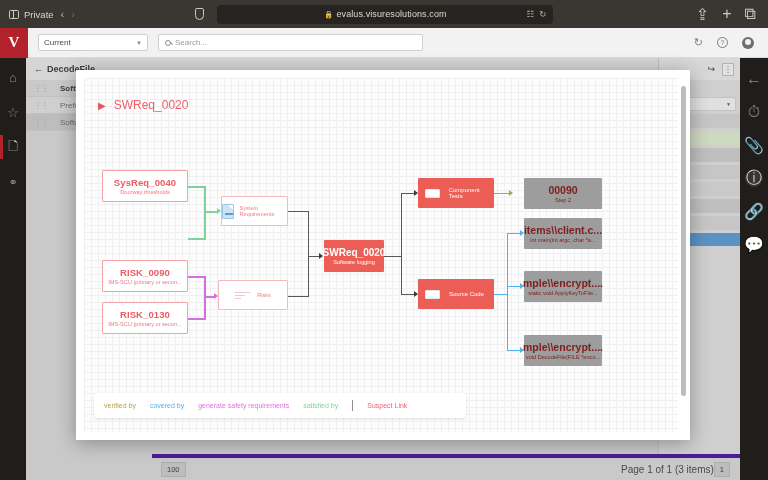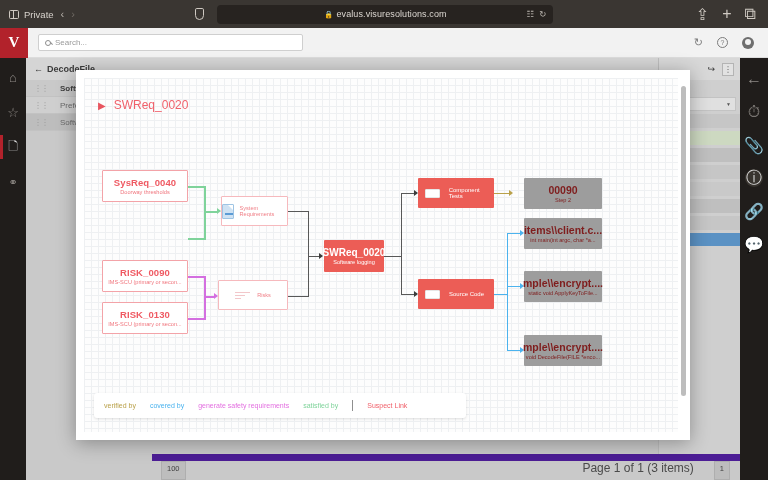--- a/index.html
+++ b/index.html
@@ -105,24 +105,24 @@
   .right-rail{
     position:absolute; top:58px; right:0; width:28px; height:422px; background:#201d1b;
     display:flex; flex-direction:column; align-items:center; padding-top:12px; gap:15px;
   }
   .rr-item{ width:18px;height:18px;border-radius:50%;display:flex;align-items:center;justify-content:center;color:#8e8a86;}
   .rr-item.active{ background:#38342f; color:#d8d8d8;}
 
   
   .bottom-bar{
     position:absolute; bottom:0; left:152px; width:588px; height:26px;
-    background:#c9c9c9; border-top:7px solid #4c1d95; display:flex; 
+    background:#c9c9c9; border-top:4px solid #4c1d95; display:flex; align-items:center;
   }
   .pg-size{ margin-left:9px; background:#bdbdbd; border:1px solid #aeaeae; font-size:7.5px; color:#3f3f3f; padding:2px 5px;}
-  .pg-info{ margin-left:auto; font-size:12px; color:#4a4a4a; margin-right:20px;}
+  .pg-info{ margin-left:auto; font-size:10px; color:#4a4a4a; margin-right:0;}
   .pg-num{ background:#bdbdbd;border:1px solid #aeaeae;font-size:7.5px;color:#3f3f3f;padding:2px 5px;margin-right:10px;}
 
   
   .modal{
     position:absolute; left:76px; top:70px; width:614px; height:370px;
     background:#ffffff; box-shadow:0 3px 18px rgba(0,0,0,.32); overflow:hidden;
   }
   .canvas{
     position:absolute; inset:8px 12px 8px 8px;
     background-color:#fdfdfd;
@@ -223,20 +223,24 @@
     </div>
     <div class="bb-right">
       <span class="ic">⇪</span>
       <span class="ic">+</span>
       <span class="ic">⧉</span>
     </div>
   </div>
 
   <div class="app-header">
     <div class="brand">V</div>
+    <div class="hdr-select">
+      <span>Current</span>
+      <span class="caret">▼</span>
+    </div>
     <div class="hdr-search">
       <span class="mag"></span>
       <span>Search...</span>
     </div>
     <div class="hdr-right">
       <span style="font-size:11px;">↻</span>
       <span class="circ">?</span>
       <span class="avatar"></span>
     </div>
   </div>

